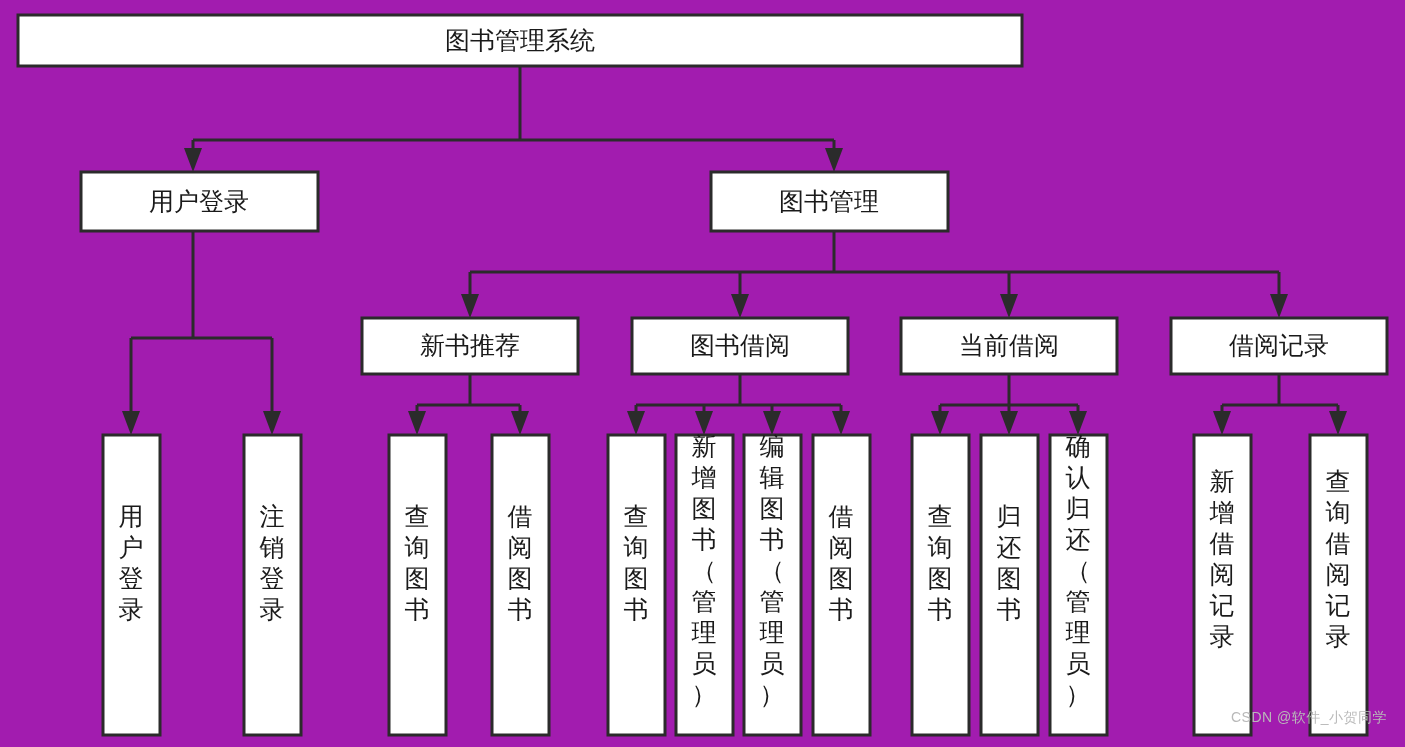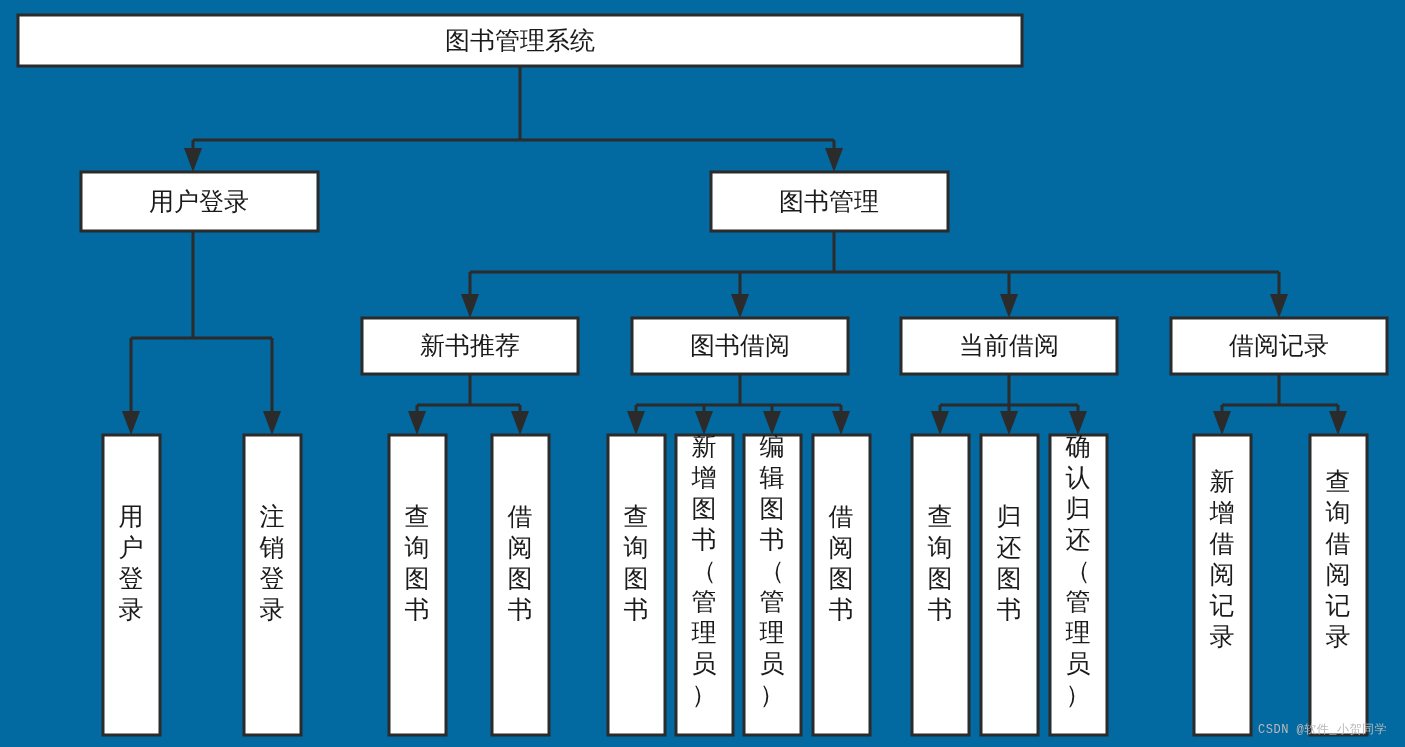--- a/index.html
+++ b/index.html
@@ -7,21 +7,21 @@
     padding: 0;
     background: #ffffff;
   }
   body {
     font-family: "Liberation Sans", "DejaVu Sans", sans-serif;
   }
   #diagram-root {
     position: relative;
     width: 1405px;
     height: 747px;
-    background: #0369a1;
+    background: #a21caf;
     overflow: hidden;
   }
   svg#flow {
     position: absolute;
     left: 0;
     top: 0;
     width: 1405px;
     height: 747px;
     display: block;
   }
@@ -49,23 +49,23 @@
   }
   .node-label-vert {
     fill: #1a1a1a;
     font-family: "Liberation Sans", "DejaVu Sans", sans-serif;
     font-size: 25px;
     text-anchor: middle;
   }
   .watermark {
     position: absolute;
     right: 18px;
-    bottom: 9px;
-    font-family: Liberation Mono, monospace;
-    font-size: 12px;
+    bottom: 20px;
+    font-family: Liberation Sans, sans-serif;
+    font-size: 14px;
     color: #b9b9b9;
     letter-spacing: 0.5px;
     white-space: nowrap;
     pointer-events: none;
   }
 </style>
 </head>
 <body>
 
 <div id="diagram-root">

